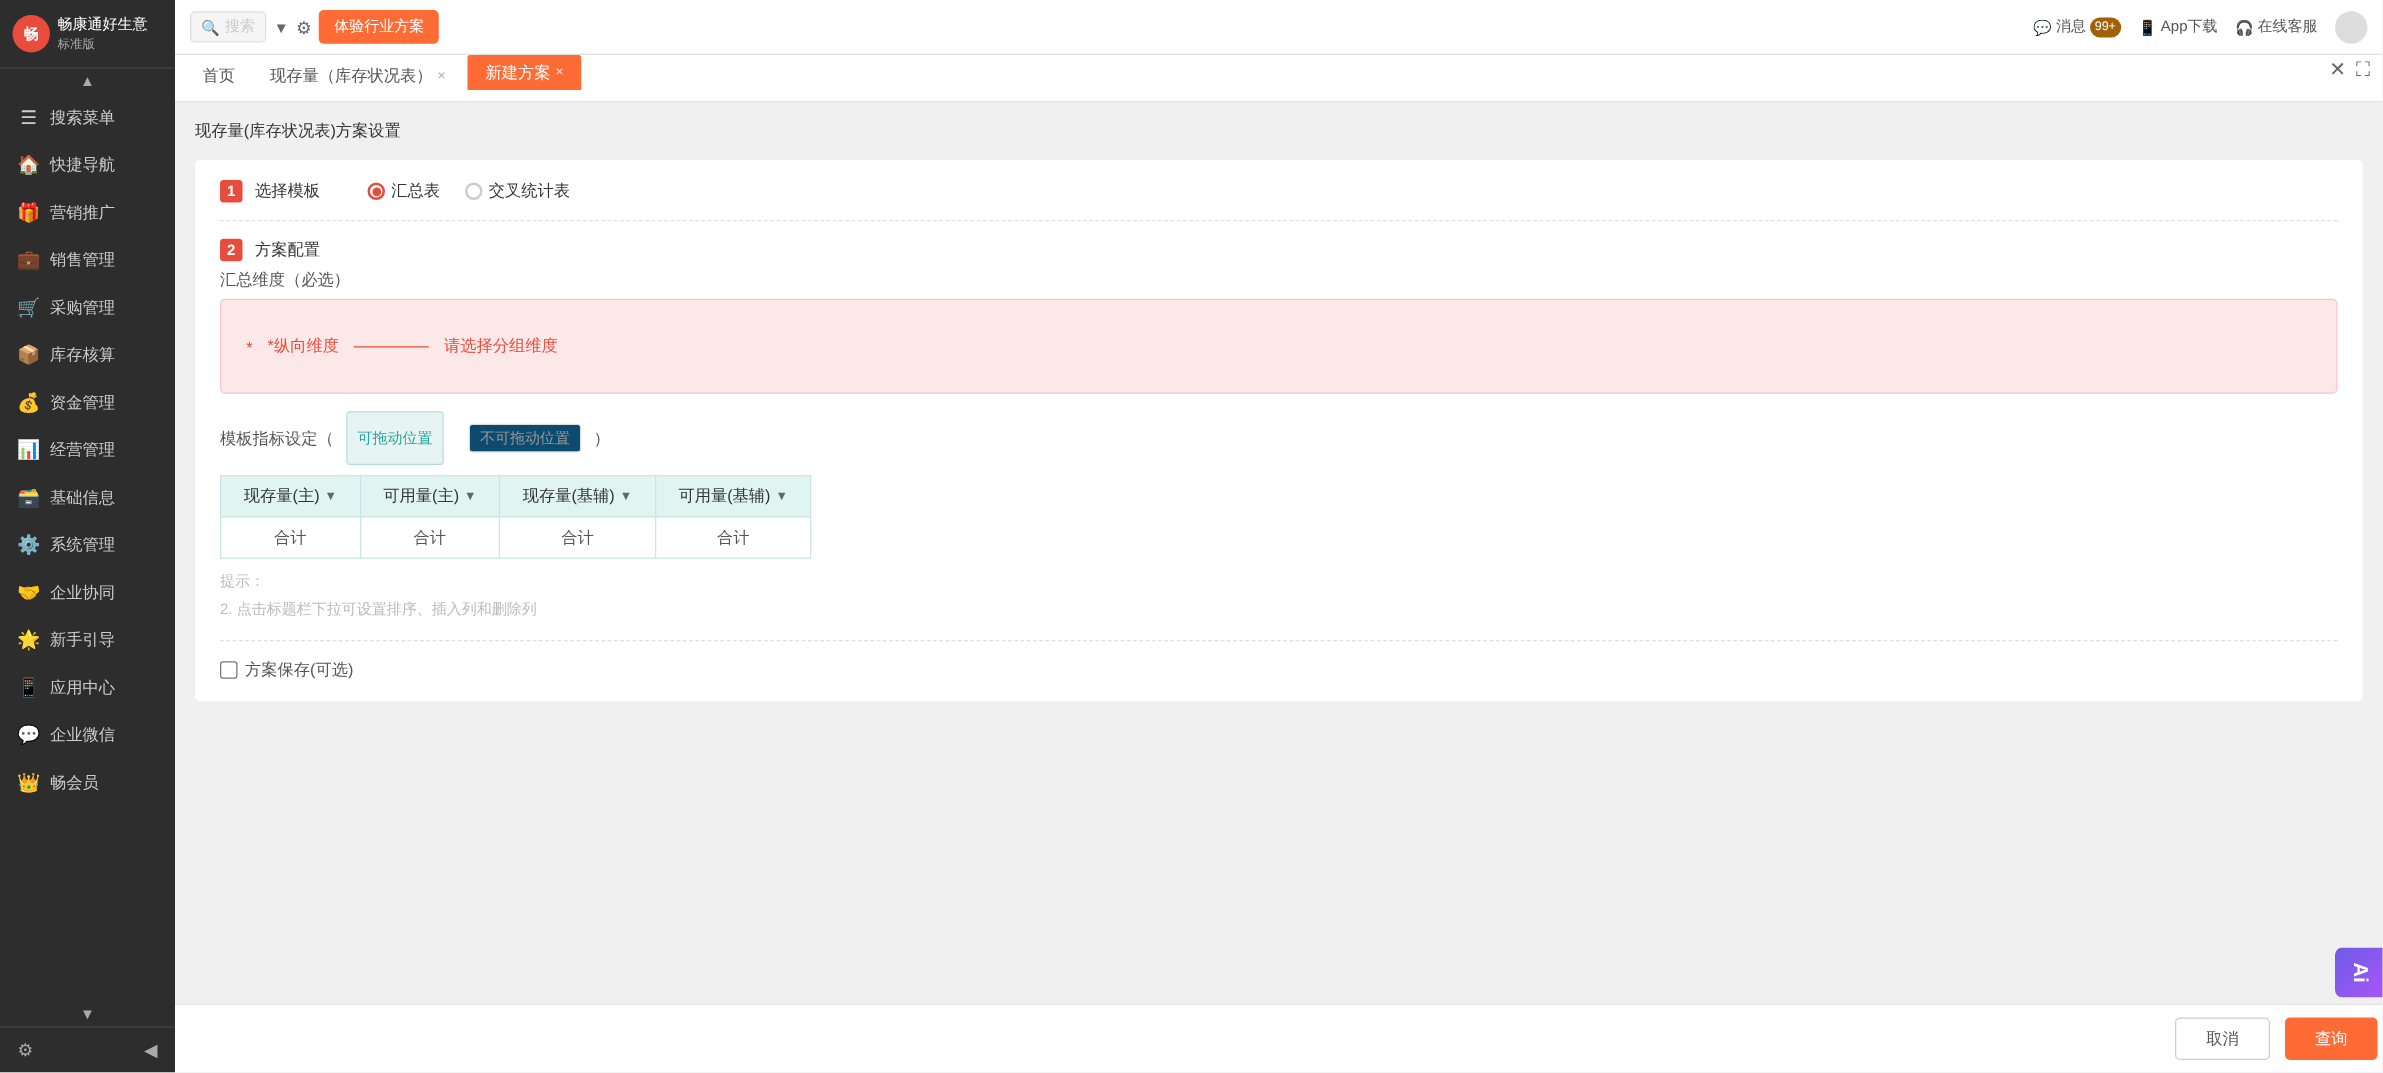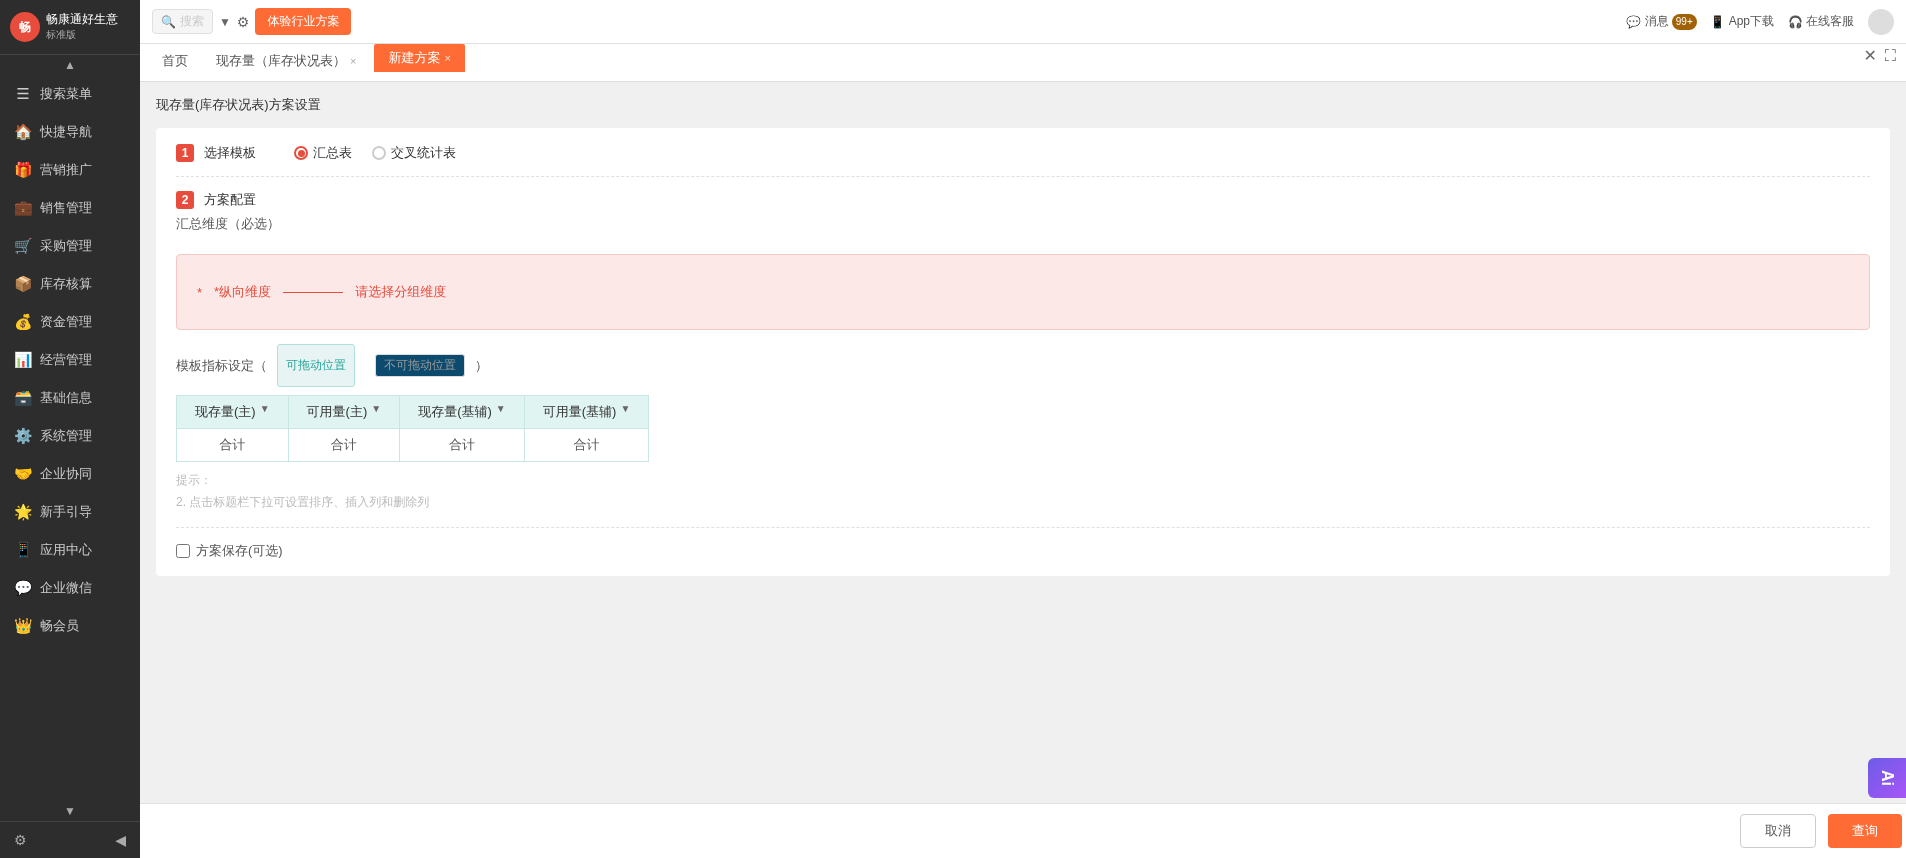--- a/index.html
+++ b/index.html
@@ -146,21 +146,21 @@
     .radio-circle {
       width: 14px; height: 14px; border-radius: 50%;
       border: 2px solid #ccc; display: flex; align-items: center; justify-content: center;
     }
     .radio-circle.checked { border-color: #e74c3c; }
     .radio-inner { width: 7px; height: 7px; border-radius: 50%; background: #e74c3c; }
 
     .divider { border: none; border-top: 1px dashed #e0e0e0; margin: 14px 0; }
 
     .config-section { margin-top: 4px; }
-    .config-label { font-size: 13px; color: #555; margin-bottom: 21px; }
+    .config-label { font-size: 13px; color: #555; margin-bottom: 6px; }
 
     .vertical-dimension-box {
       background: #fde8e8;
       border: 1px solid #f5c6c6;
       border-radius: 4px;
       padding: 28px 20px;
       display: flex; align-items: center; gap: 12px;
       margin-bottom: 14px;
     }
     .dim-required { color: #e74c3c; font-size: 13px; }
@@ -179,21 +179,21 @@
     }
 
     .stats-section-title { color: #26a69a; font-size: 13px; margin-bottom: 6px; font-weight: 500; }
     .stats-table { width: auto; border-collapse: collapse; border: 1px solid #c8e6e4; }
     .stats-table th, .stats-table td {
       padding: 7px 18px; border: 1px solid #c8e6e4;
       text-align: center; font-size: 13px; font-weight: normal;
     }
     .stats-table th { background: #e0f4f2; color: #333; }
     .stats-table td { background: white; color: #555; }
-    .col-header { display: flex; justify-content: center; gap: 4px; }
+    .col-header { display: flex; align-items: center; justify-content: center; gap: 4px; }
     .dropdown-arrow { color: #666; font-size: 10px; }
 
     .tips-section { margin-top: 8px; font-size: 12px; color: #bbb; line-height: 1.8; }
     .tips-section .tip-line { display: flex; gap: 8px; flex-direction: column; }
 
     .save-section { display: flex; align-items: center; gap: 6px; font-size: 13px; color: #555; }
     .save-checkbox { width: 14px; height: 14px; border: 1px solid #ccc; cursor: pointer; }
 
     
     .footer-bar {

